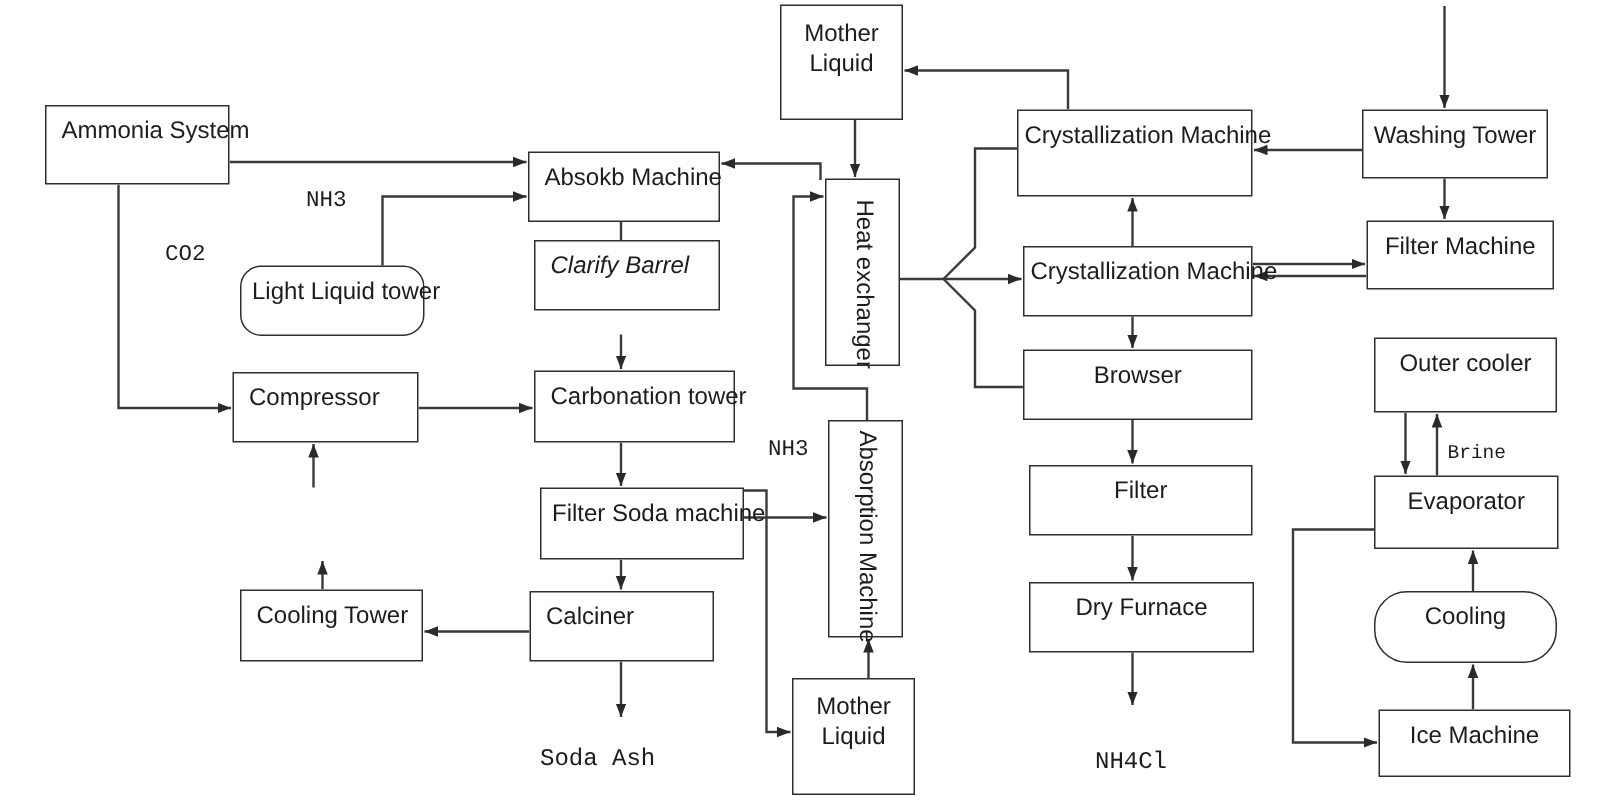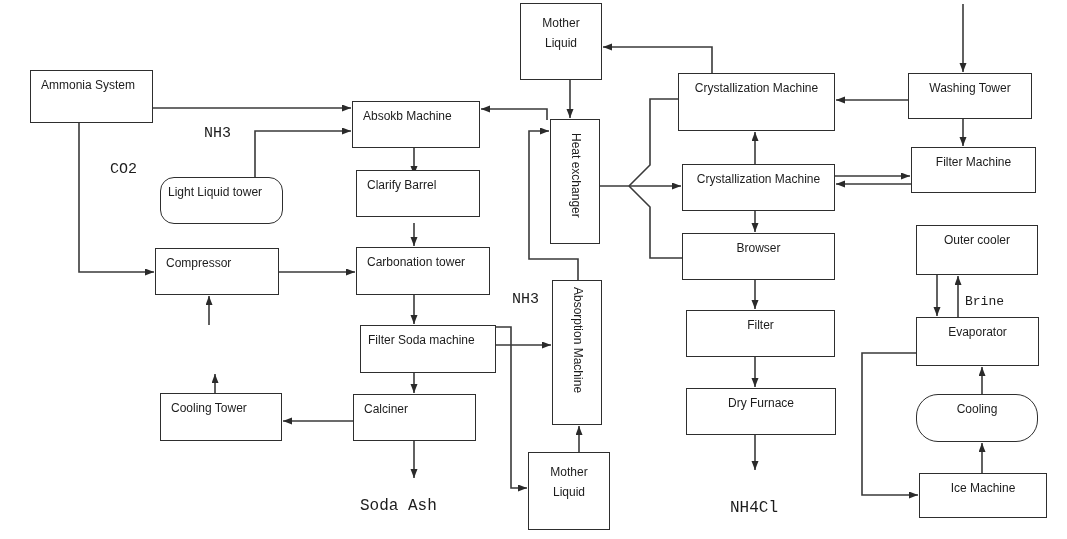--- a/index.html
+++ b/index.html
@@ -3,21 +3,21 @@
 <meta charset="utf-8">
 <style>
   html,body{margin:0;padding:0;background:#ffffff;}
   .canvas{
     position:relative;width:1067px;height:539px;background:#ffffff;
     font-family:"Liberation Sans",sans-serif;color:#1c1c1c;overflow:hidden;
   }
   svg.wires{position:absolute;left:0;top:0;width:1067px;height:539px;}
   .node{
     position:absolute;border:1.5px solid #2e2e2e;background:#ffffff;
-    box-sizing:border-box;font-size:12px;line-height:1.25;
+    box-sizing:border-box;font-size:16px;line-height:1.25;
     padding:7px 6px 0 10px;white-space:nowrap;
   }
   .node.center{text-align:center;padding:7px 4px 0;}
   .node.ml{text-align:center;padding:9px 4px 0;line-height:20px;white-space:normal;}
   .node.vert{display:flex;justify-content:center;align-items:flex-start;padding:0;}
   .node.vert .vtext{writing-mode:vertical-rl;white-space:nowrap;}
   .node.vert.vt-hx .vtext{padding-top:13px;}
   .node.vert.vt-ab .vtext{padding-top:6px;}
   .flabel{position:absolute;font-size:15px;white-space:nowrap;font-family:Liberation Mono, monospace;}
   .flabel.sm{font-size:13px;}
@@ -73,21 +73,21 @@
       <path d="M982,473 V443" marker-end="url(#arr)"></path>
       <path d="M916,353 H862 V495 H918" marker-end="url(#arr)"></path>
     </g>
   </svg>
 
   <div class="node" style="left:30px;top:70px;width:123px;height:53px;"><span>Ammonia System</span></div>
   <div class="node" style="left:160px;top:177px;width:123px;height:47px;padding-left:7px;border-radius:14px;"><span>Light Liquid tower</span></div>
   <div class="node" style="left:155px;top:248px;width:124px;height:47px;"><span>Compressor</span></div>
   <div class="node" style="left:160px;top:393px;width:122px;height:48px;"><span>Cooling Tower</span></div>
   <div class="node" style="left:352px;top:101px;width:128px;height:47px;"><span>Absokb Machine</span></div>
-  <div class="node" style="left:356px;top:170px;width:124px;height:47px;"><span>Clarify Barrel</span></div>
+  <div class="node" style="left:356px;top:160px;width:124px;height:47px;font-style:italic;"><span>Clarify Barrel</span></div>
   <div class="node" style="left:356px;top:247px;width:134px;height:48px;"><span>Carbonation tower</span></div>
   <div class="node" style="left:360px;top:325px;width:136px;height:48px;padding-left:7px;"><span>Filter Soda machine</span></div>
   <div class="node" style="left:353px;top:394px;width:123px;height:47px;"><span>Calciner</span></div>
   <div class="node ml" style="left:520px;top:3px;width:82px;height:77px;"><span>Mother Liquid</span></div>
   <div class="node vert vt-hx" style="left:550px;top:119px;width:50px;height:125px;">
       <span class="vtext">Heat exchanger</span>
     </div>
   <div class="node vert vt-ab" style="left:552px;top:280px;width:50px;height:145px;">
       <span class="vtext">Absorption Machine</span>
     </div>

